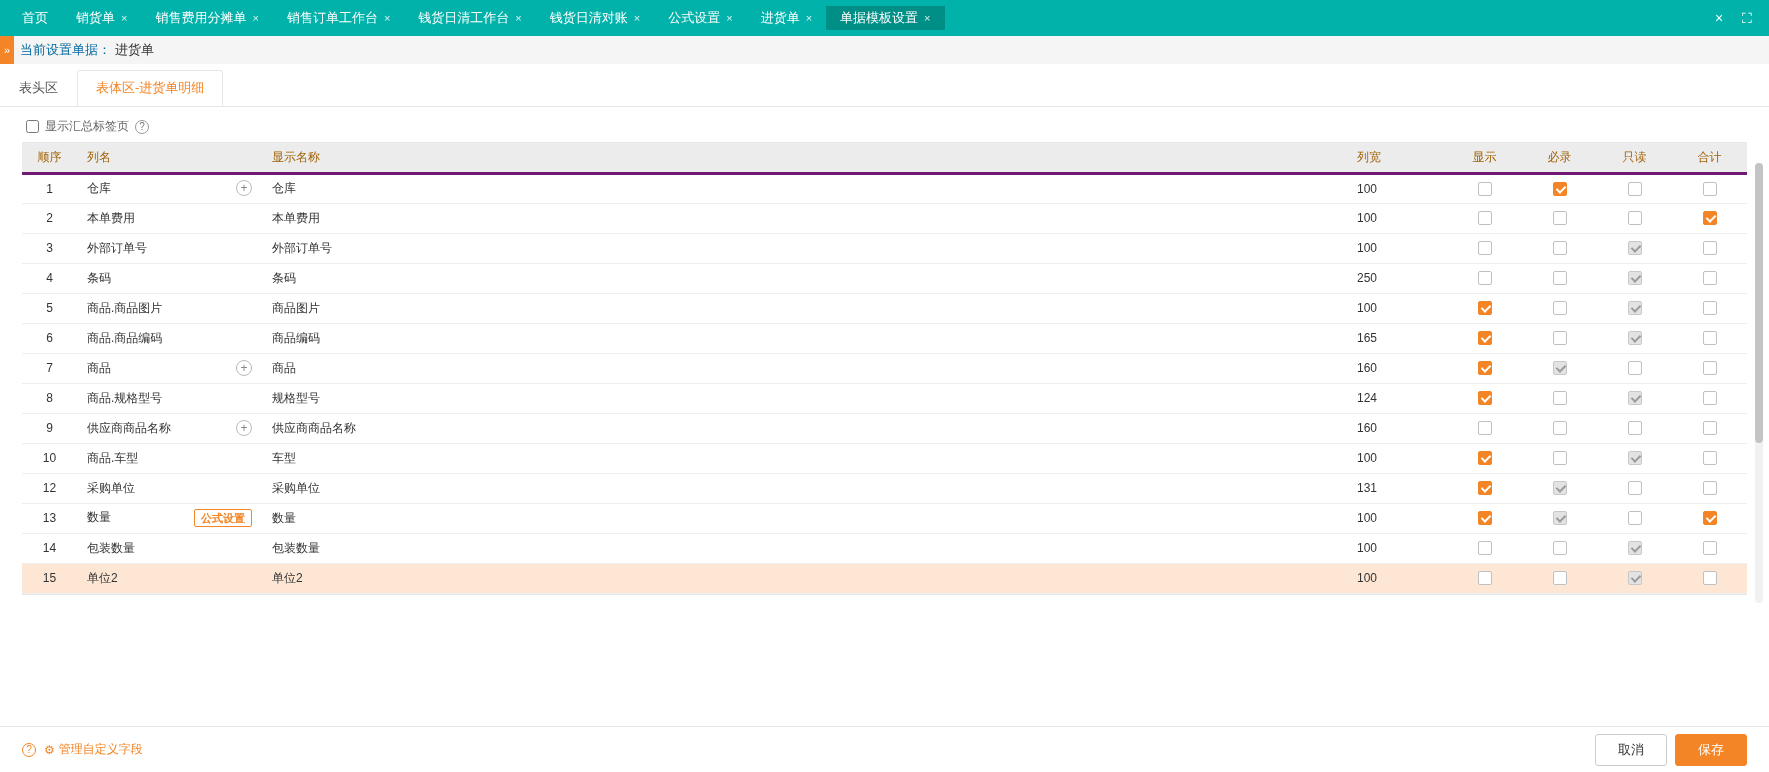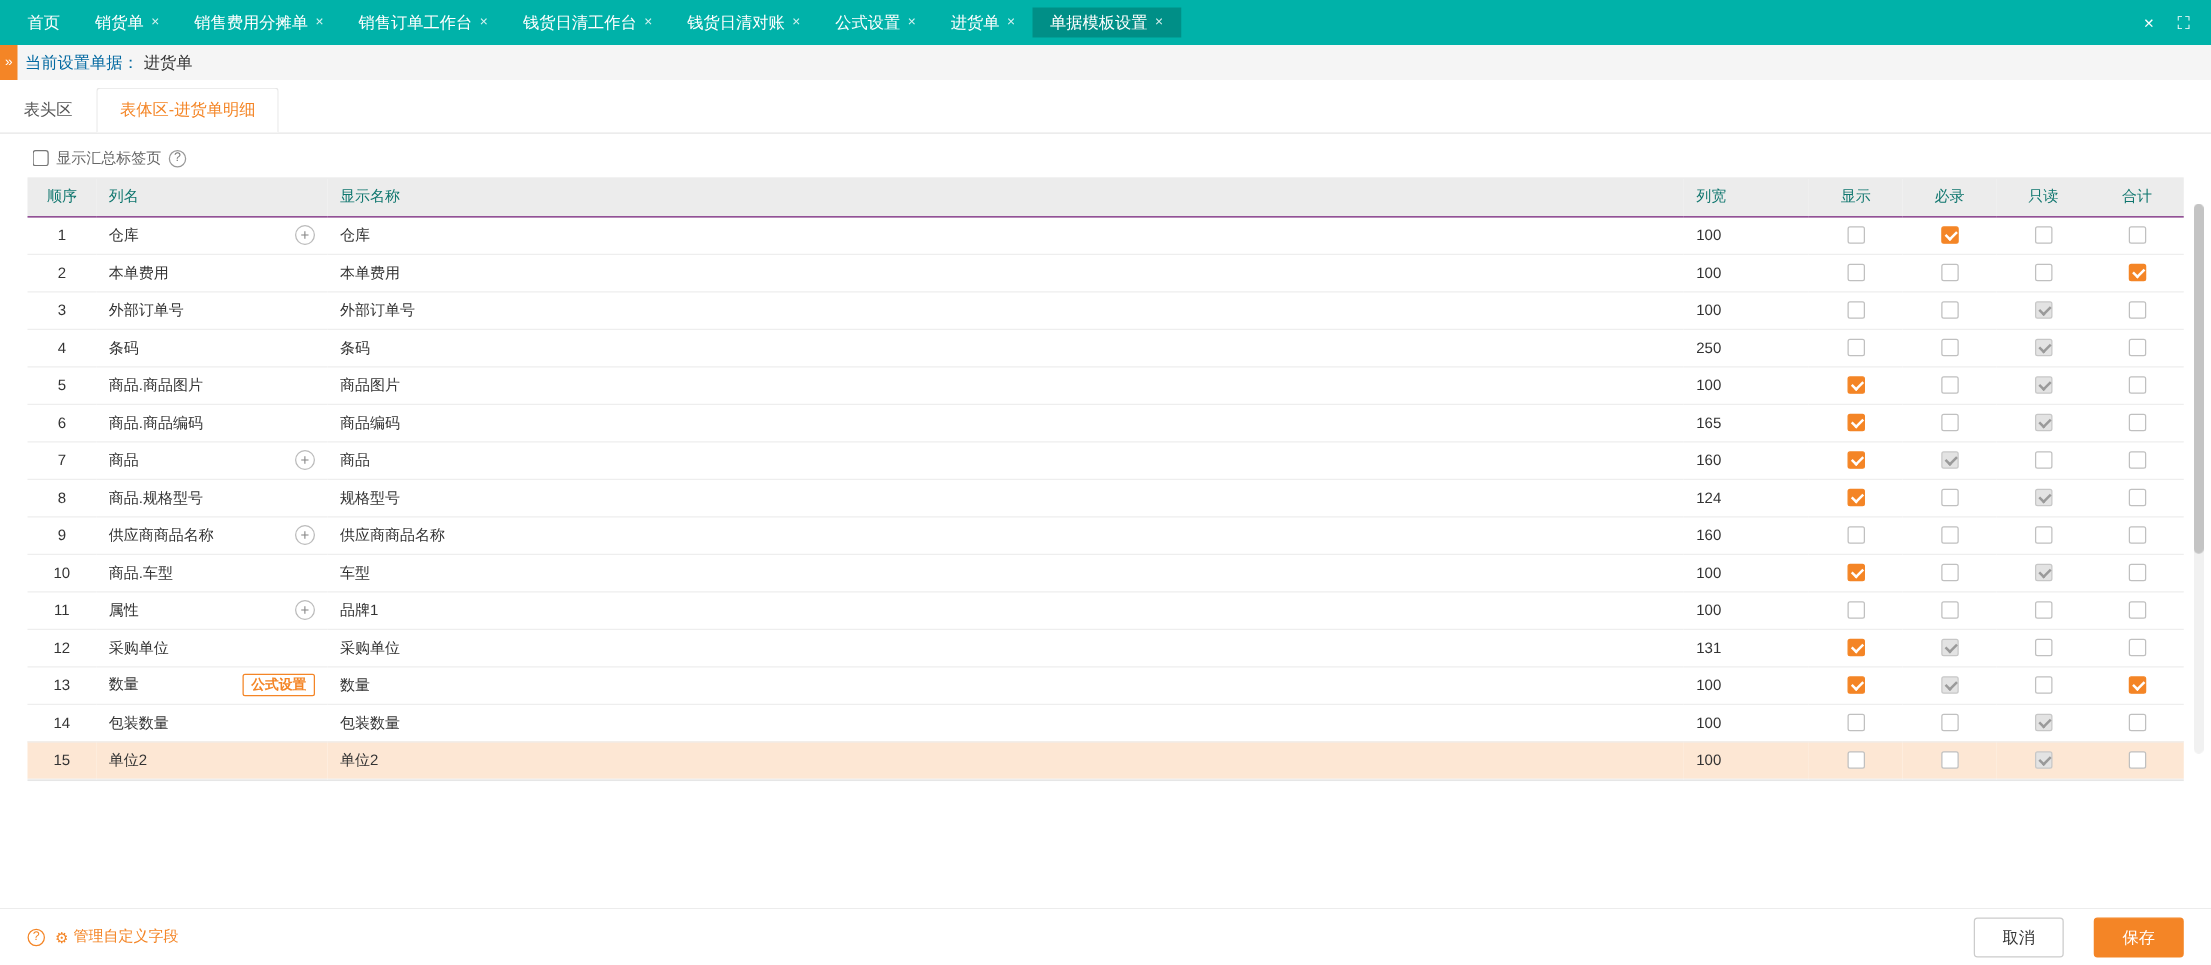--- a/index.html
+++ b/index.html
@@ -133,22 +133,22 @@
 th, td {
   border-bottom: 1px solid #eee;
   font-size: 12px;
   text-align: left;
   height: 30px;
   padding: 0 10px;
 }
 thead th {
   background: #ececec;
   font-weight: normal;
-  color: #0f766e;
-  border-bottom: 1px solid #701a75;
+  color: #a16207;
+  border-bottom: 3px solid #701a75;
 }
 
 col.seq { width: 55px; }
 col.colname { width: 185px; }
 col.display { width: auto; }
 col.width { width: 100px; }
 col.ck { width: 75px; }
 td.center, th.center { text-align: center; }
 tr.highlight td { background: #fde7d4; }
 
@@ -244,21 +244,21 @@
   text-align: center;
   line-height: 12px;
   margin-right: 4px;
   color: #f48526;
   font-size: 10px;
 }
 .footer-left .gear { margin: 0 4px; }
 .footer-right {
   margin-left: auto;
   display: flex;
-  gap: 24px;
+  gap: 8px;
   align-items: flex-end;
 }
 .btn {
   padding: 6px 22px;
   font-size: 13px;
   border-radius: 3px;
   cursor: pointer;
   border: 1px solid #ccc;
   background: #fff;
   color: #333;
@@ -450,30 +450,20 @@
           <td class="center">10</td>
           <td>商品.车型</td>
           <td>车型</td>
           <td>100</td>
           <td class="center"><span class="ck-box orange"></span></td>
           <td class="center"><span class="ck-box"></span></td>
           <td class="center"><span class="ck-box grey"></span></td>
           <td class="center"><span class="ck-box"></span></td>
         </tr>
         <tr>
-          <td class="center">11</td>
-          <td>属性<span class="plus-btn">+</span></td>
-          <td>品牌1</td>
-          <td>100</td>
-          <td class="center"><span class="ck-box"></span></td>
-          <td class="center"><span class="ck-box"></span></td>
-          <td class="center"><span class="ck-box"></span></td>
-          <td class="center"><span class="ck-box"></span></td>
-        </tr>
-        <tr>
           <td class="center">12</td>
           <td>采购单位</td>
           <td>采购单位</td>
           <td>131</td>
           <td class="center"><span class="ck-box orange"></span></td>
           <td class="center"><span class="ck-box grey"></span></td>
           <td class="center"><span class="ck-box"></span></td>
           <td class="center"><span class="ck-box"></span></td>
         </tr>
         <tr>

